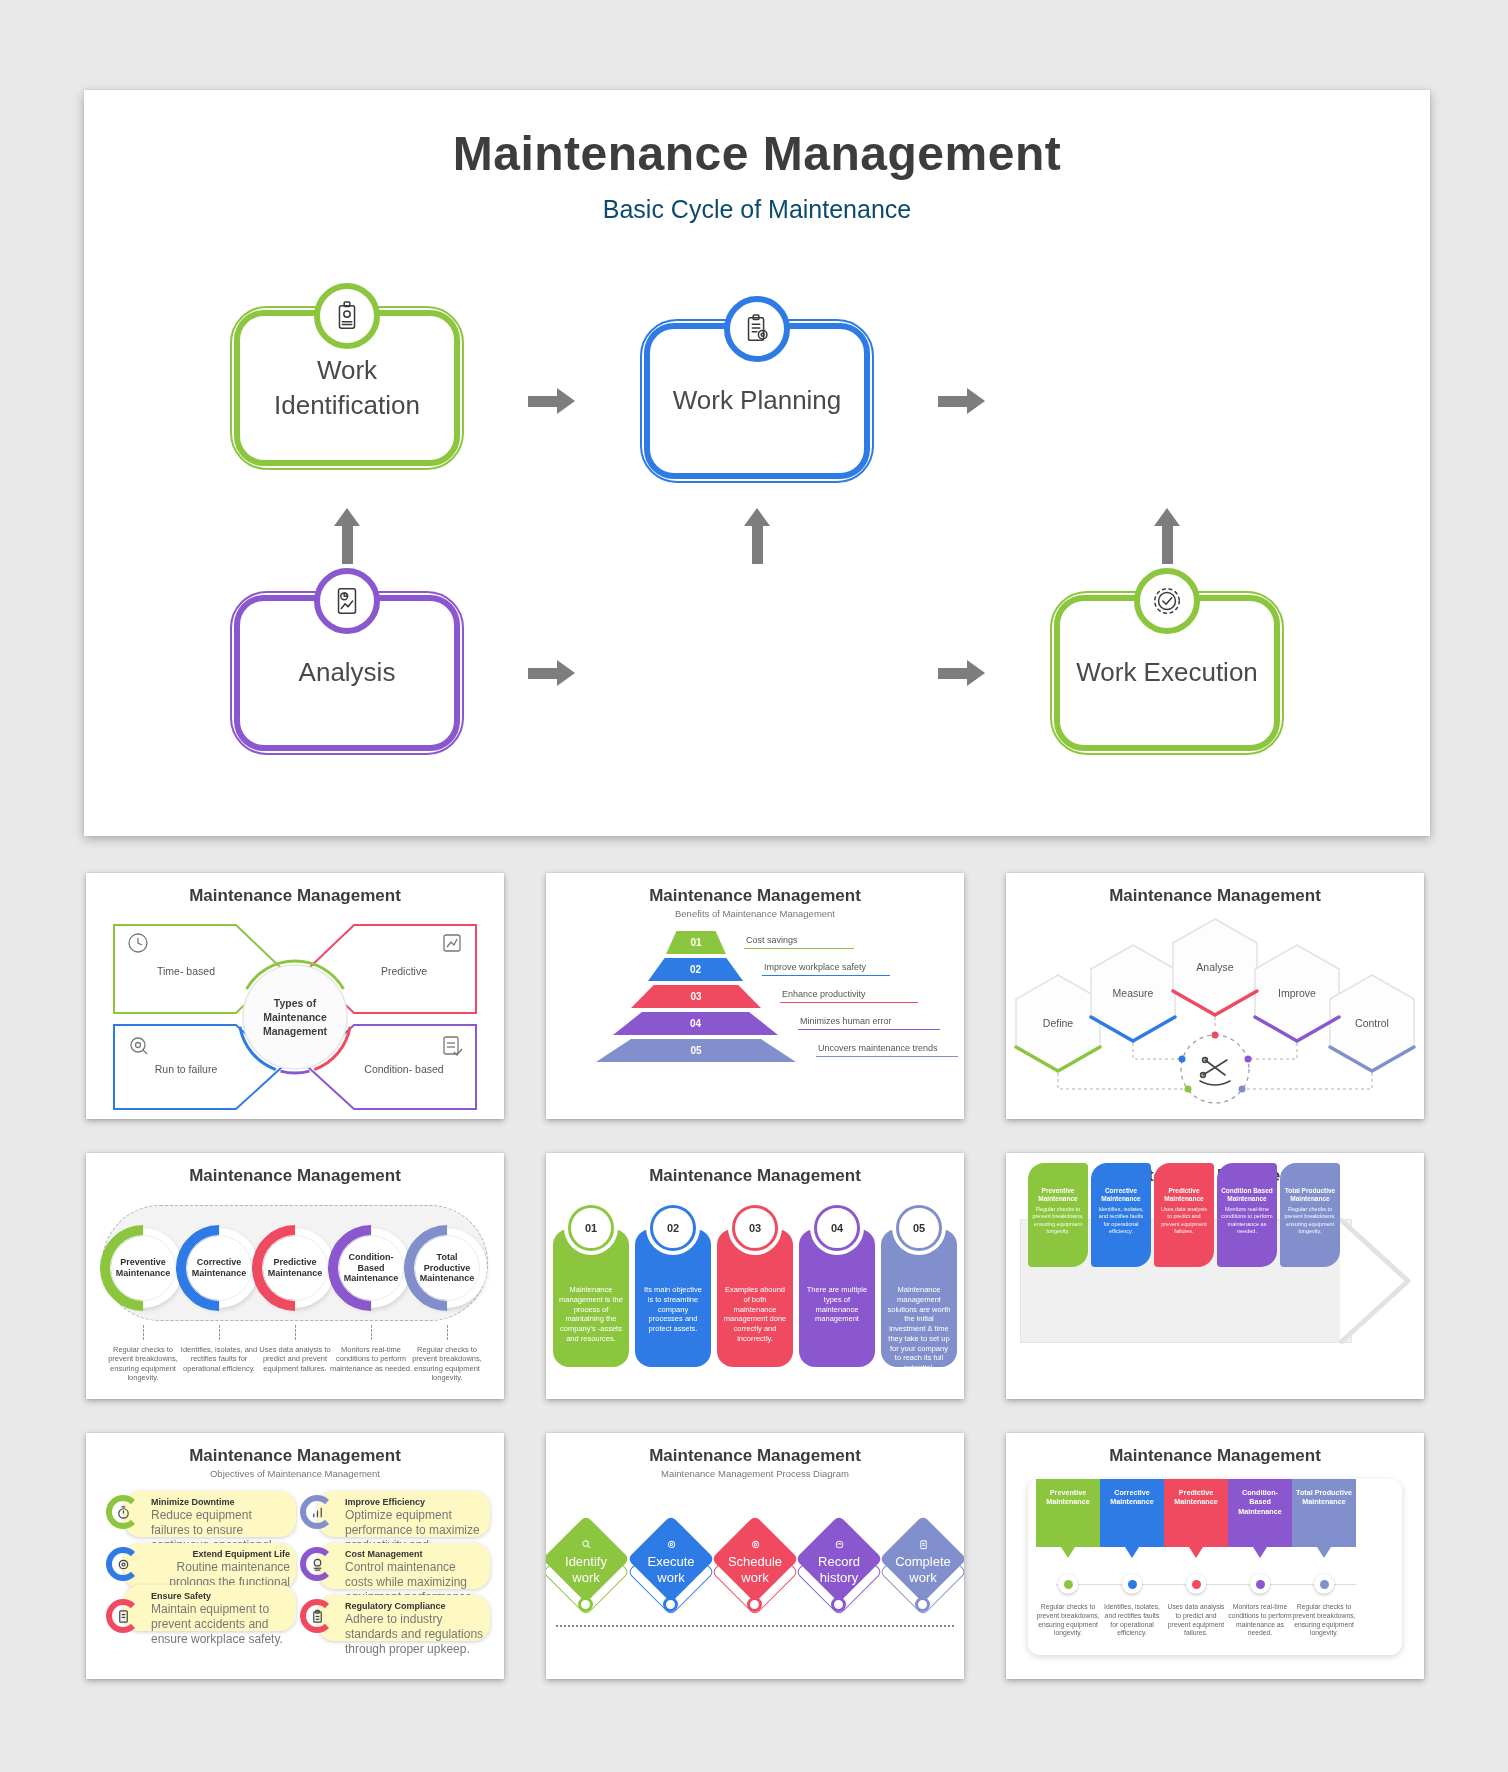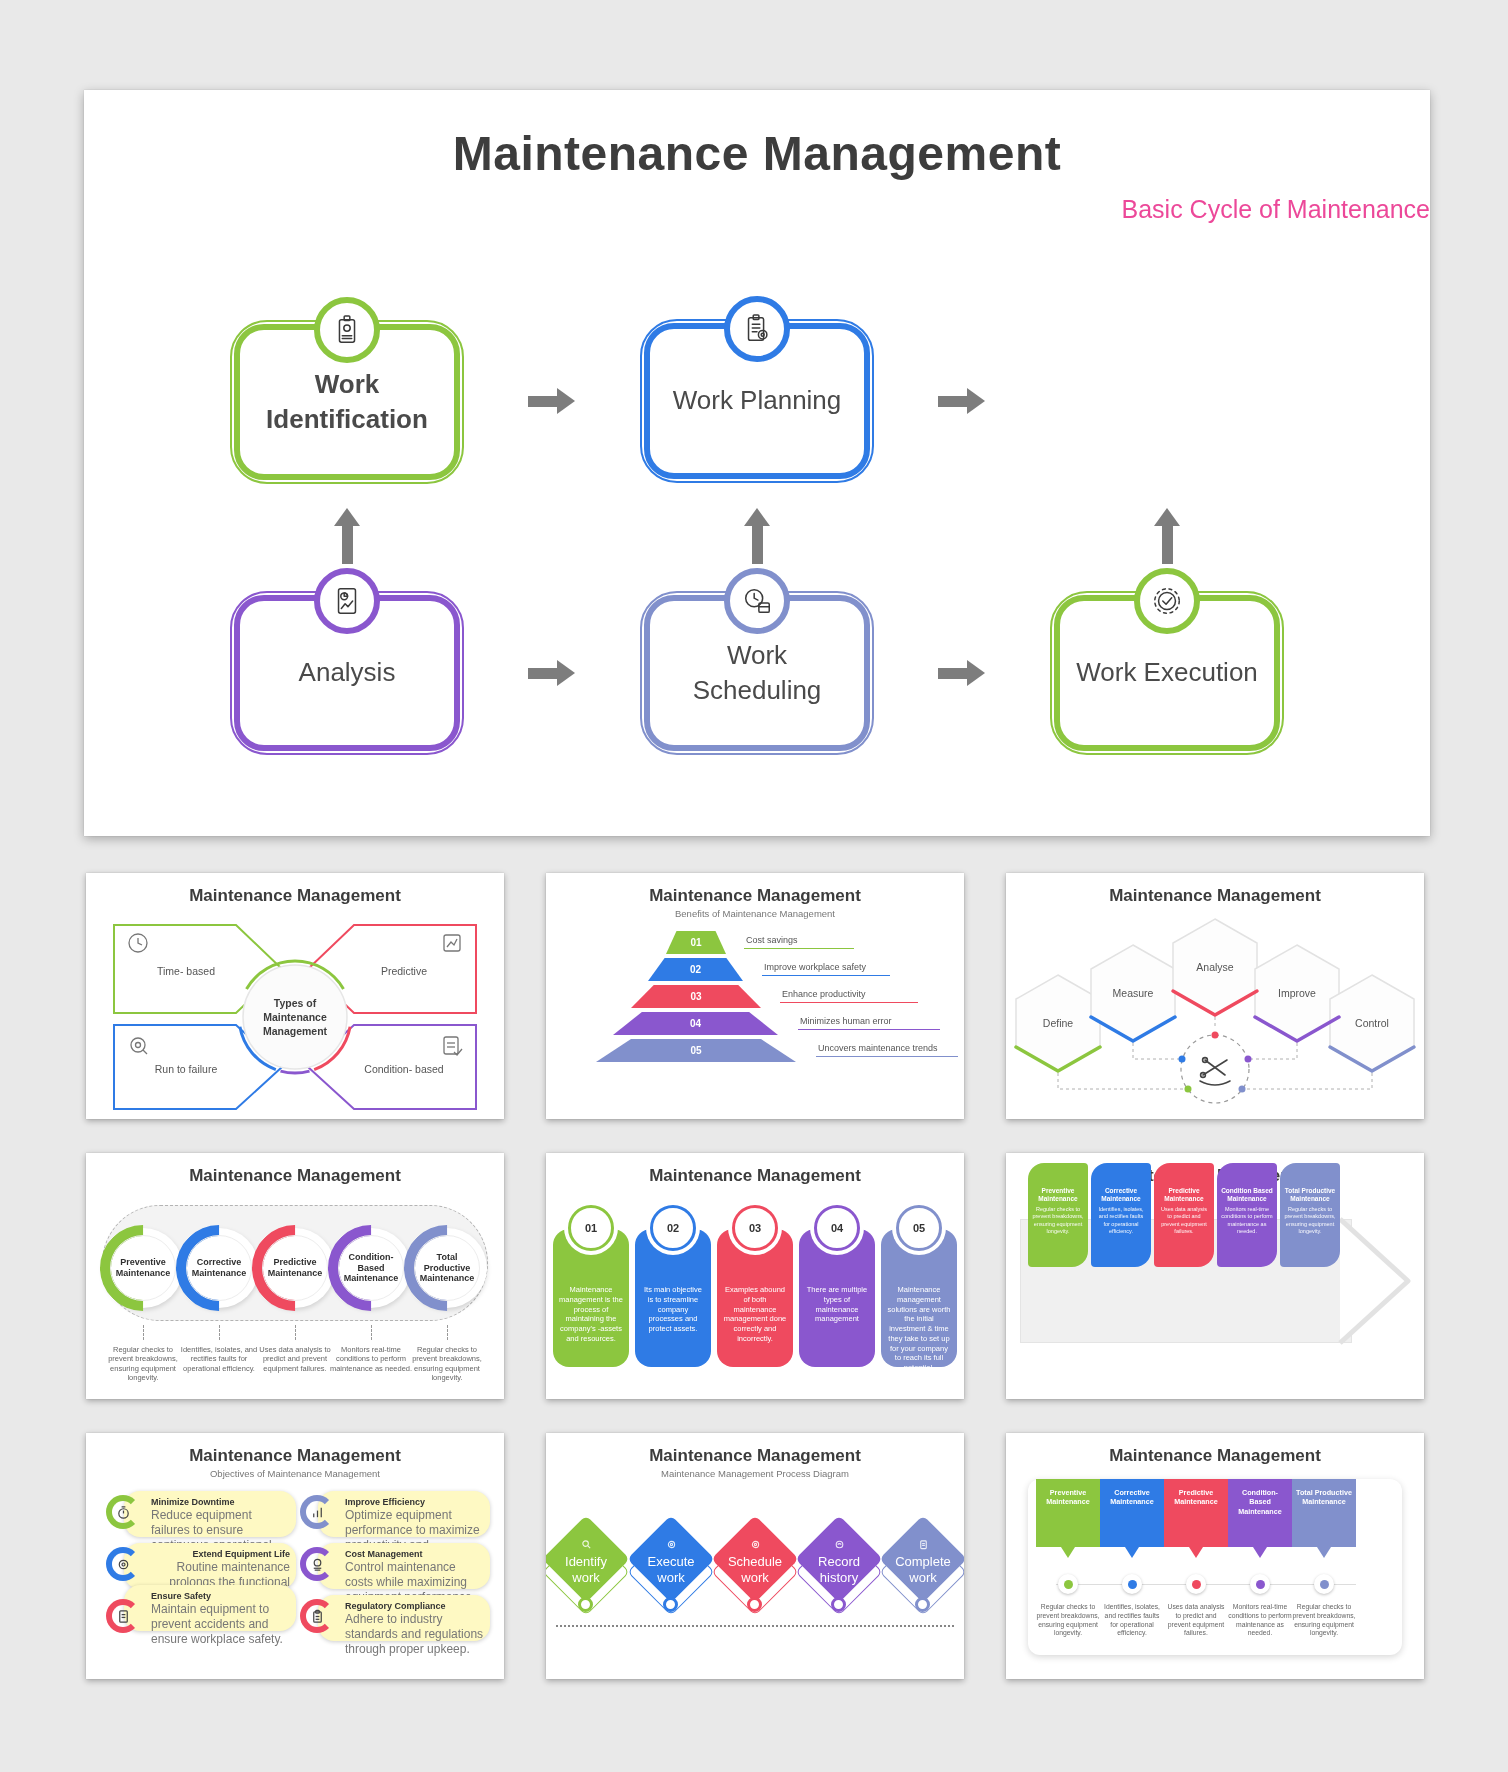--- a/index.html
+++ b/index.html
@@ -5,21 +5,21 @@
   * { margin:0; padding:0; box-sizing:border-box; }
   html,body { width:1508px; height:1772px; }
   body { background:#e9e9e9; font-family:"Liberation Sans", sans-serif; position:relative; overflow:hidden; }
   .cg{--c:#8CC63F} .cb{--c:#2F7BE5} .cr{--c:#EF4A5F} .cp{--c:#8A57CE} .cs{--c:#8190CC}
   .bgc{background:var(--c)}
 
   
   .slide-main { position:absolute; left:84px; top:90px; width:1346px; height:746px; background:#fff;
     box-shadow:0 3px 10px rgba(0,0,0,.28), 0 0 1px rgba(0,0,0,.2); }
   .m-title { margin-top:36px; text-align:center; font-size:48px; font-weight:bold; color:#3d3d3d; letter-spacing:.5px;}
-  .m-sub { margin-top:14px; text-align:right; font-size:25px; color:#ec4899; }
+  .m-sub { margin-top:14px; text-align:center; font-size:25px; color:#0c4a6e; }
   .mbox { position:absolute; width:226px; height:156px; border:6px solid var(--c); border-radius:30px; }
   .mbox::before { content:""; position:absolute; inset:-10px; border:2px solid var(--c); border-radius:37px; }
   .mlabel { position:absolute; inset:0; display:flex; align-items:center; justify-content:center;
     text-align:center; font-size:26px; line-height:1.35; color:#4a4a4a; padding:0 14px;}
   .badge { position:absolute; left:calc(50% - 33px); top:-33px; width:66px; height:66px; background:#fff;
     border:6px solid var(--c); border-radius:50%; display:flex; align-items:center; justify-content:center; z-index:2;}
   .badge svg{ stroke:#3a3a3a; fill:none; stroke-width:1.6; stroke-linecap:round; stroke-linejoin:round;}
   .ar-bar-r { position:absolute; width:29px; height:11px; background:#7d7d7d; }
   .ar-head-r { position:absolute; width:0; height:0; border-left:18px solid #7d7d7d;
     border-top:13px solid transparent; border-bottom:13px solid transparent; }
@@ -101,21 +101,21 @@
 </style>
 </head>
 <body>
 
 <div class="page">
 
   <section class="slide-main">
     <h1 class="m-title">Maintenance Management</h1>
     <div class="m-sub">Basic Cycle of Maintenance</div>
 
-    <div class="mbox cg" style="left:150px; top:234px;font-weight:bold;">
+    <div class="mbox cg" style="left:150px; top:220px;">
       <div class="badge">
         <svg width="32" height="32" viewBox="0 0 34 34">
             <rect x="9" y="6" width="16" height="24" rx="2"></rect>
             <rect x="14" y="2" width="6" height="5" rx="1"></rect>
             <circle cx="17" cy="15" r="3.4"></circle>
             <line x1="12" y1="23" x2="22" y2="23"></line>
             <line x1="12" y1="26" x2="22" y2="26"></line>
           </svg>
       </div>
       <div class="mlabel">Work Identification</div>
@@ -138,31 +138,20 @@
     <div class="mbox cp" style="left:150px; top:505px;">
       <div class="badge">
         <svg width="32" height="32" viewBox="0 0 34 34">
             <rect x="8" y="4" width="18" height="26" rx="2"></rect>
             <circle cx="14" cy="12" r="3.6"></circle>
             <path d="M 14,8.4 A 3.6,3.6 0 0 1 17.6,12 L 14,12 Z"></path>
             <polyline points="11,25 15,20 18,23 23,17"></polyline>
           </svg>
       </div>
       <div class="mlabel">Analysis</div>
-    </div>
-    <div class="mbox cs" style="left:560px; top:505px;">
-      <div class="badge">
-        <svg width="32" height="32" viewBox="0 0 34 34">
-            <circle cx="14" cy="14" r="9"></circle>
-            <polyline points="14,9 14,14 18,16"></polyline>
-            <rect x="19" y="19" width="11" height="10" rx="1.5"></rect>
-            <line x1="19" y1="23" x2="30" y2="23"></line>
-          </svg>
-      </div>
-      <div class="mlabel">Work Scheduling</div>
     </div>
     <div class="mbox cg" style="left:970px; top:505px;">
       <div class="badge">
         <svg width="32" height="32" viewBox="0 0 34 34">
             <circle cx="17" cy="17" r="9"></circle>
             <circle cx="17" cy="17" r="13" stroke-dasharray="3 4"></circle>
             <polyline points="12.5,17 16,20.5 22,13.5"></polyline>
           </svg>
       </div>
       <div class="mlabel">Work Execution</div>

